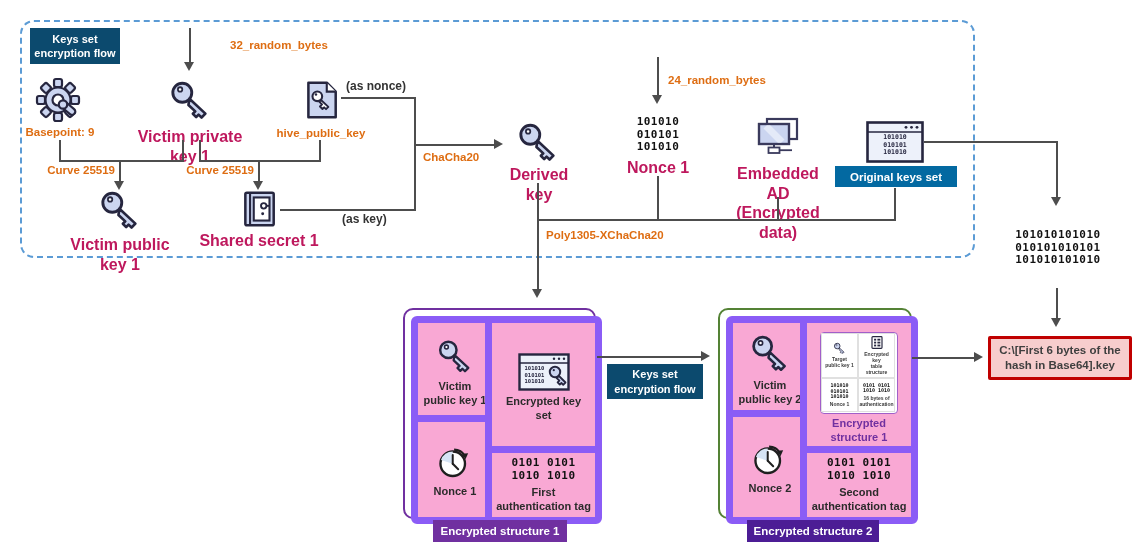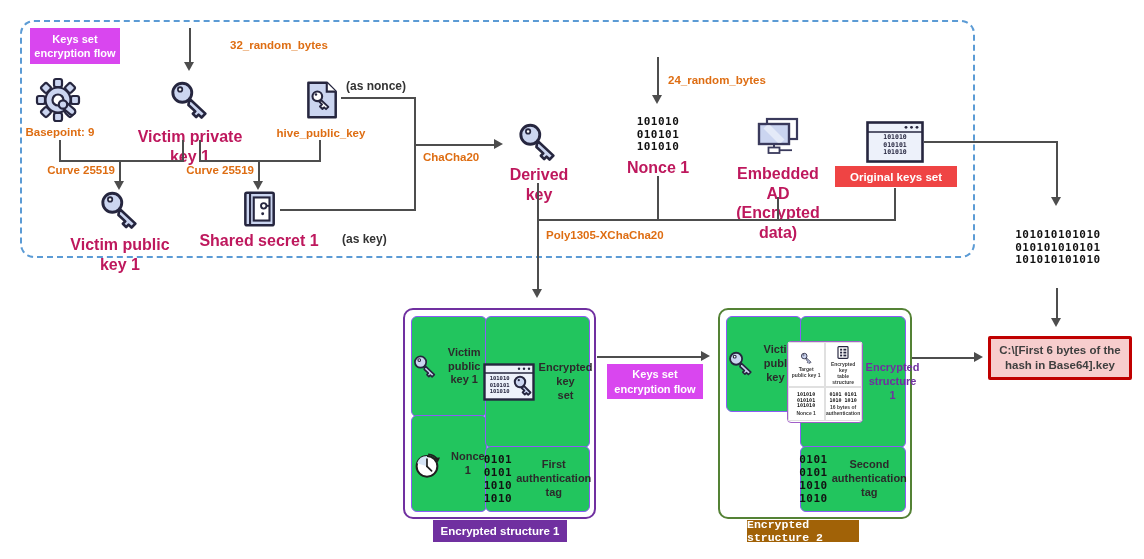--- a/index.html
+++ b/index.html
@@ -11,29 +11,29 @@
   .olbl{position:absolute;font-size:11.5px;font-weight:700;color:#DE6D12;white-space:nowrap;}
   .ital{position:absolute;font-size:12px;font-weight:600;color:#333;white-space:nowrap;}
   .bits{position:absolute;font-family:"DejaVu Sans Mono",monospace;font-weight:700;color:#121212;
         text-align:center;letter-spacing:0.5px;}
   .hline{position:absolute;height:2px;background:#4d4d4d;}
   .vline{position:absolute;width:2px;background:#4d4d4d;}
   .tri-d{position:absolute;width:0;height:0;border-left:5.5px solid transparent;
          border-right:5.5px solid transparent;border-top:9px solid #4d4d4d;}
   .tri-r{position:absolute;width:0;height:0;border-top:5.5px solid transparent;
          border-bottom:5.5px solid transparent;border-left:9px solid #4d4d4d;}
-  .bluebox{position:absolute;background:#d946ef;color:#fff;font-weight:700;font-size:11px;
+  .bluebox{position:absolute;background:#0c4a6e;color:#fff;font-weight:700;font-size:11px;
            text-align:center;white-space:pre-line;display:flex;align-items:center;justify-content:center;
            line-height:1.3;}
   .dashed{position:absolute;border:2px dashed #5B9BD5;border-radius:14px;}
-  .redtag{position:absolute;background:#ef4444;color:#fff;font-weight:700;font-size:11.5px;
+  .redtag{position:absolute;background:#0369a1;color:#fff;font-weight:700;font-size:11.5px;
           display:flex;align-items:center;justify-content:center;}
   .structbox{position:absolute;background:#fff;border-radius:10px;}
-  .cell{position:absolute;border:1px solid #8b5cf6;border-radius:6px;background:#22c55e;
-        display:flex;align-items:center;justify-content:center;gap:4px;}
+  .cell{position:absolute;border:7px solid #8b5cf6;border-radius:6px;background:#f9a8d4;
+        display:flex;flex-direction:column;align-items:center;justify-content:center;gap:4px;}
   .clbl{font-size:11px;font-weight:600;color:#2b2b2b;text-align:center;line-height:1.25;white-space:pre-line;}
   .cbits{font-family:"DejaVu Sans Mono",monospace;font-weight:700;color:#121212;text-align:center;
          font-size:11px;line-height:13px;letter-spacing:0.5px;}
   .capbox{position:absolute;color:#fff;font-weight:700;font-size:11.5px;
           display:flex;align-items:center;justify-content:center;}
   .mini{border:1.5px solid #A15FC9;border-radius:4px;background:#fff;width:76px;height:80px;
         display:grid;grid-template-columns:37px 37px;grid-template-rows:45px 34px;}
   .mcell{border:0.5px solid #E0E0E0;display:flex;flex-direction:column;align-items:center;
          justify-content:center;gap:1px;padding:1px;}
   .mtxt{font-size:5px;font-weight:600;color:#3a3a3a;text-align:center;line-height:1.2;white-space:pre-line;}
@@ -180,21 +180,21 @@
   <div class="lbl" style="left:58px;top:235px;width:124px;">Victim public key 1</div>
 
   <svg class="abs" style="left:238px;top:188px;" width="42" height="42">
       <use href="#sym-safe"></use>
     </svg>
   <div class="lbl" style="left:196px;top:231px;width:126px;">Shared secret 1</div>
 
   <div class="hline" style="left:341px;top:97px;width:75px;"></div>
   <div class="ital" style="left:346px;top:79px;">(as nonce)</div>
   <div class="hline" style="left:280px;top:209px;width:136px;"></div>
-  <div class="ital" style="left:342px;top:232px;">(as key)</div>
+  <div class="ital" style="left:342px;top:212px;">(as key)</div>
   <div class="vline" style="left:414px;top:97px;height:114px;"></div>
   <div class="hline" style="left:414px;top:144px;width:82px;"></div>
   <div class="tri-r" style="left:494px;top:139px;"></div>
   <div class="olbl" style="left:423px;top:151px;">ChaCha20</div>
 
   <svg class="abs" style="left:516px;top:121px;" width="44" height="44">
       <use href="#sym-key"></use>
     </svg>
   <div class="lbl" style="left:498px;top:165px;width:82px;">Derived key</div>
 
@@ -290,20 +290,26 @@
 encryption flow</div>
 
   <div class="structbox" style="left:718px;top:308px;width:190px;height:207px;border:2px solid #548235;">
     <div class="cell" style="left:6px;top:6px;width:74px;height:94px;">
       <svg width="42" height="42">
           <use href="#sym-key"></use>
         </svg>
       <div class="clbl">Victim
 public key 2</div>
     </div>
+    <div class="cell" style="left:6px;top:100px;width:74px;height:100px;">
+      <svg width="40" height="40">
+          <use href="#sym-clock"></use>
+        </svg>
+      <div class="clbl">Nonce 2</div>
+    </div>
     <div class="cell" style="left:80px;top:6px;width:104px;height:130px;gap:3px;">
       <div class="mini">
         <div class="mcell">
           <svg width="13" height="13">
               <use href="#sym-key"></use>
             </svg>
           <div class="mtxt">Target
 public key 1</div>
         </div>
         <div class="mcell">
@@ -335,20 +341,20 @@
     </div>
     <div class="cell" style="left:80px;top:136px;width:104px;height:64px;">
       <div class="cbits" style="position:static;">
         <div>0101 0101</div>
         <div>1010 1010</div>
       </div>
       <div class="clbl">Second
 authentication tag</div>
     </div>
   </div>
-  <div class="capbox" style="left:747px;top:520px;width:112px;height:22px;background:#a16207;font-family:Liberation Mono, monospace;">Encrypted structure 2</div>
+  <div class="capbox" style="left:747px;top:520px;width:132px;height:22px;background:#4c1d95;">Encrypted structure 2</div>
 
   <div class="hline" style="left:912px;top:357px;width:64px;"></div>
   <div class="tri-r" style="left:974px;top:352px;"></div>
   <div class="outfile" style="left:988px;top:336px;width:138px;height:38px;">C:\[First 6 bytes of the
 hash in Base64].key</div>
 
 </div>
 
 </body></html>

